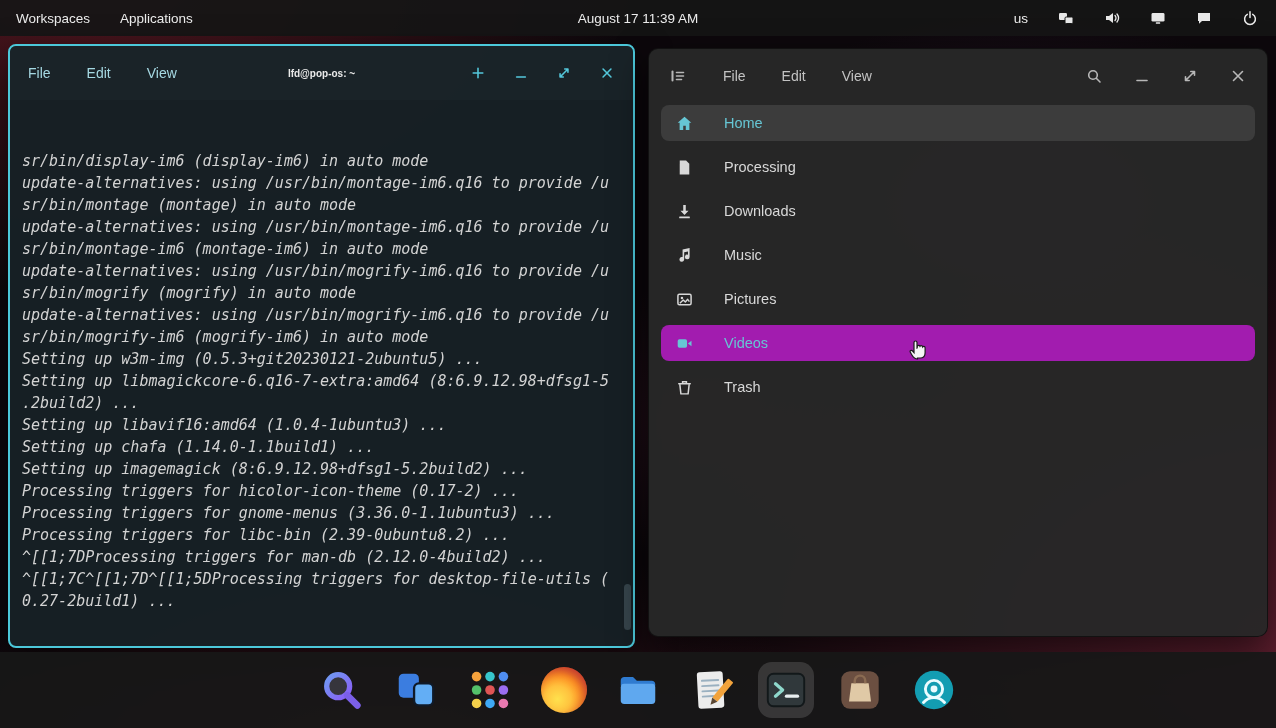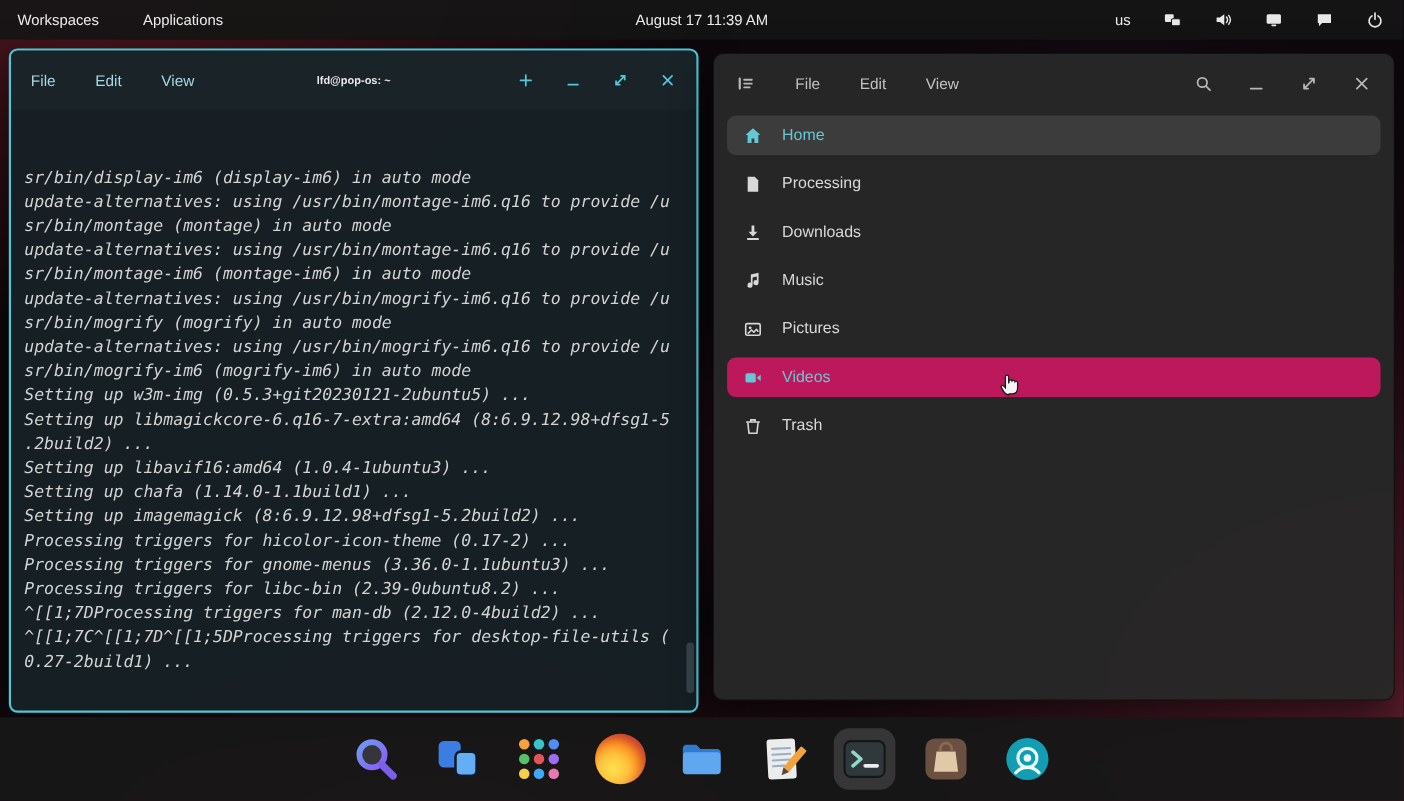--- a/index.html
+++ b/index.html
@@ -16,21 +16,21 @@
     position:relative;
   }
 
   
   .topbar {
     position:absolute; left:0; top:0; right:0; height:36px;
     background:rgba(22,22,22,.93);
     display:flex; align-items:center;
     color:#ececec; font-size:13.5px;
   }
-  .tb-left { display:flex; gap:40px; padding-left:16px; }
+  .tb-left { display:flex; gap:30px; padding-left:16px; }
   .tb-left span { cursor:default; }
   .tb-clock { position:absolute; left:50%; transform:translateX(-50%); font-weight:500; }
   .tb-right { margin-left:auto; display:flex; align-items:center; gap:29px; padding-right:18px; }
   .tb-ico { width:17px; height:17px; display:flex; align-items:center; justify-content:center; }
   .tb-ico svg { width:16px; height:16px; }
 
   
   .terminal-window {
     position:absolute; left:8px; top:44px; width:627px; height:604px;
     background:rgba(23,32,37,.97);
@@ -61,23 +61,23 @@
     box-shadow:0 14px 36px rgba(0,0,0,.55);
     overflow:hidden;
   }
   .f-header { height:54px; display:flex; align-items:center; padding:0 20px; color:#c3c3c3; font-size:14px; }
   .f-menu { display:flex; gap:36px; align-items:center; }
   .f-menu span { cursor:default; }
   .f-hico { width:18px; height:18px; display:flex; align-items:center; justify-content:center; }
   .f-hico svg { width:16px; height:16px; stroke:#b7b7b7; fill:none; stroke-width:1.6; stroke-linecap:round; }
   .f-controls { margin-left:auto; display:flex; gap:30px; align-items:center; }
   .f-list { padding:2px 12px; display:flex; flex-direction:column; gap:8px; }
-  .f-row { height:36px; border-radius:8px; display:flex; align-items:center; gap:18px; padding:0 14px; color:#d8d8d8; font-size:14.5px; cursor:default; }
+  .f-row { height:36px; border-radius:8px; display:flex; align-items:center; gap:31px; padding:0 14px; color:#d8d8d8; font-size:14.5px; cursor:default; }
   .f-row.selected { background:#3c3c3c; color:#66c6d4; }
-  .f-row.hovered  { background:#be185d; color:#66c6d4; }
+  .f-row.hovered  { background:#a21caf; color:#66c6d4; }
   .f-icon { width:18px; height:18px; display:flex; align-items:center; justify-content:center; }
   .f-icon svg { width:17px; height:17px; }
 
   
   .dock {
     position:absolute; left:0; right:0; bottom:0; height:76px;
     background:rgba(23,23,23,.95);
     display:flex; align-items:center; justify-content:center; gap:18px;
   }
   .dock-item { width:56px; height:56px; border-radius:14px; display:flex; align-items:center; justify-content:center; }

